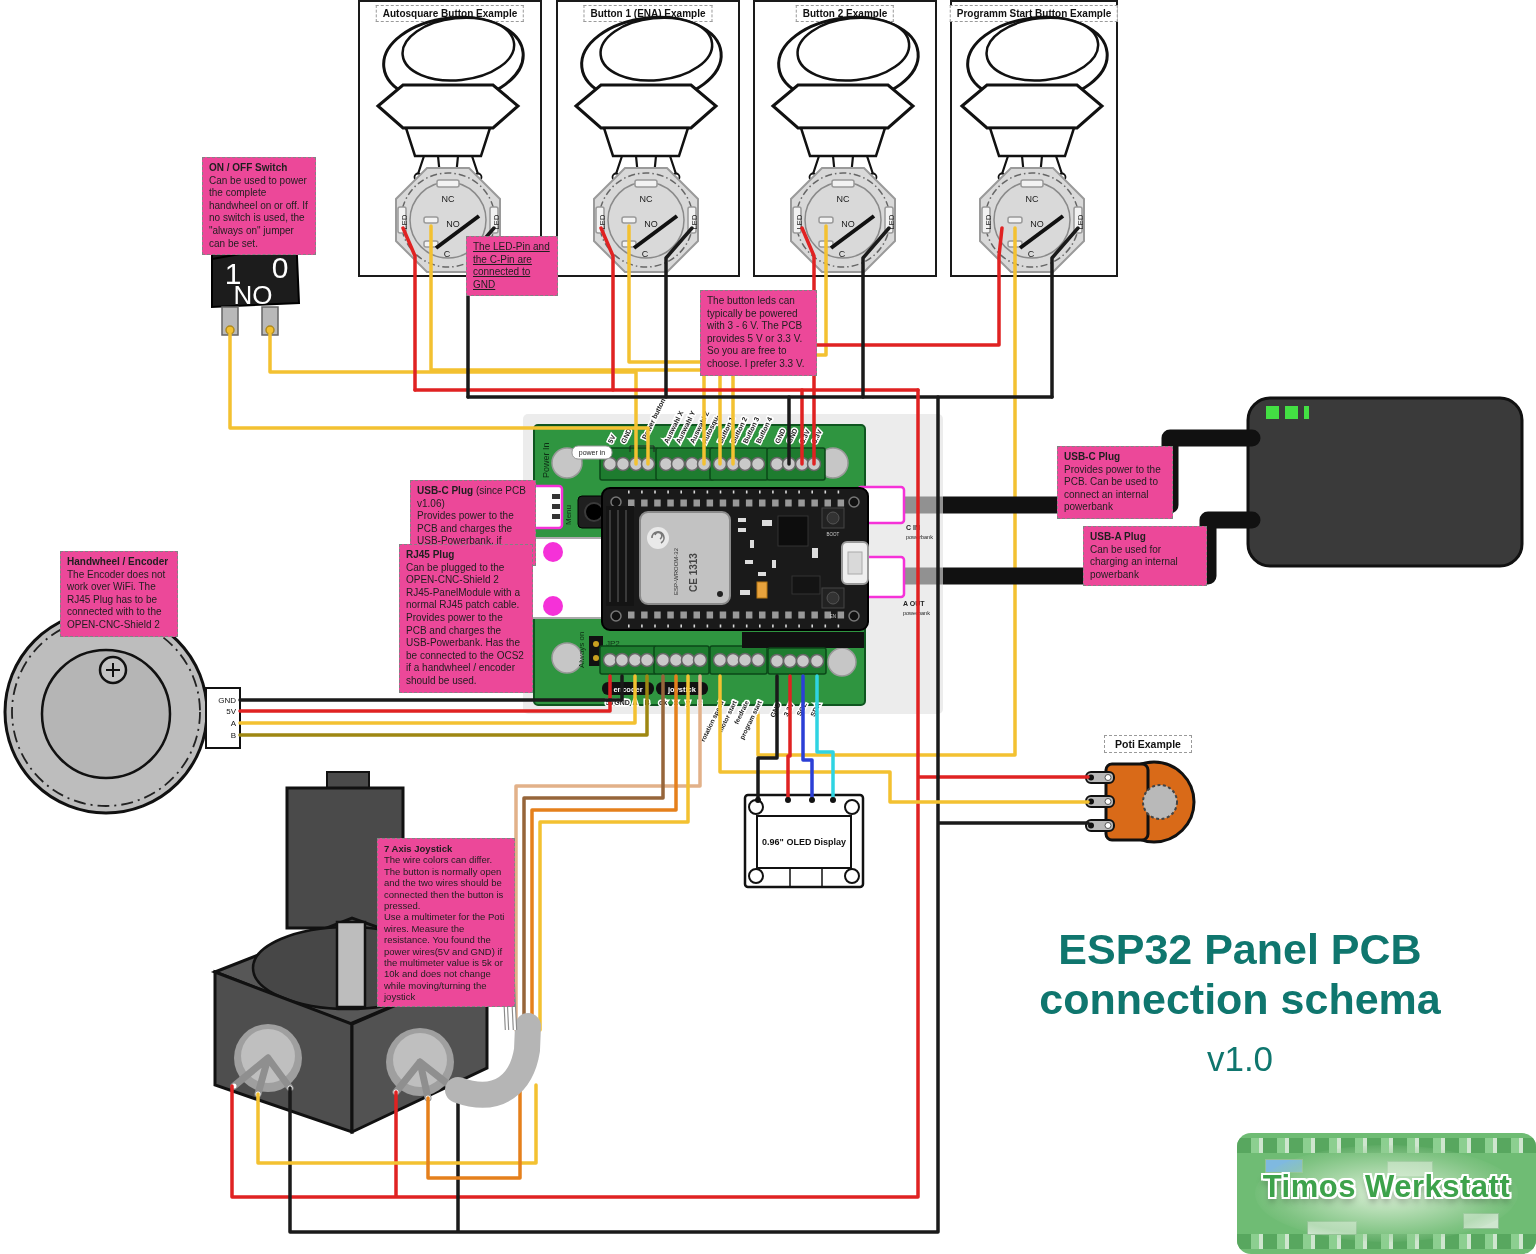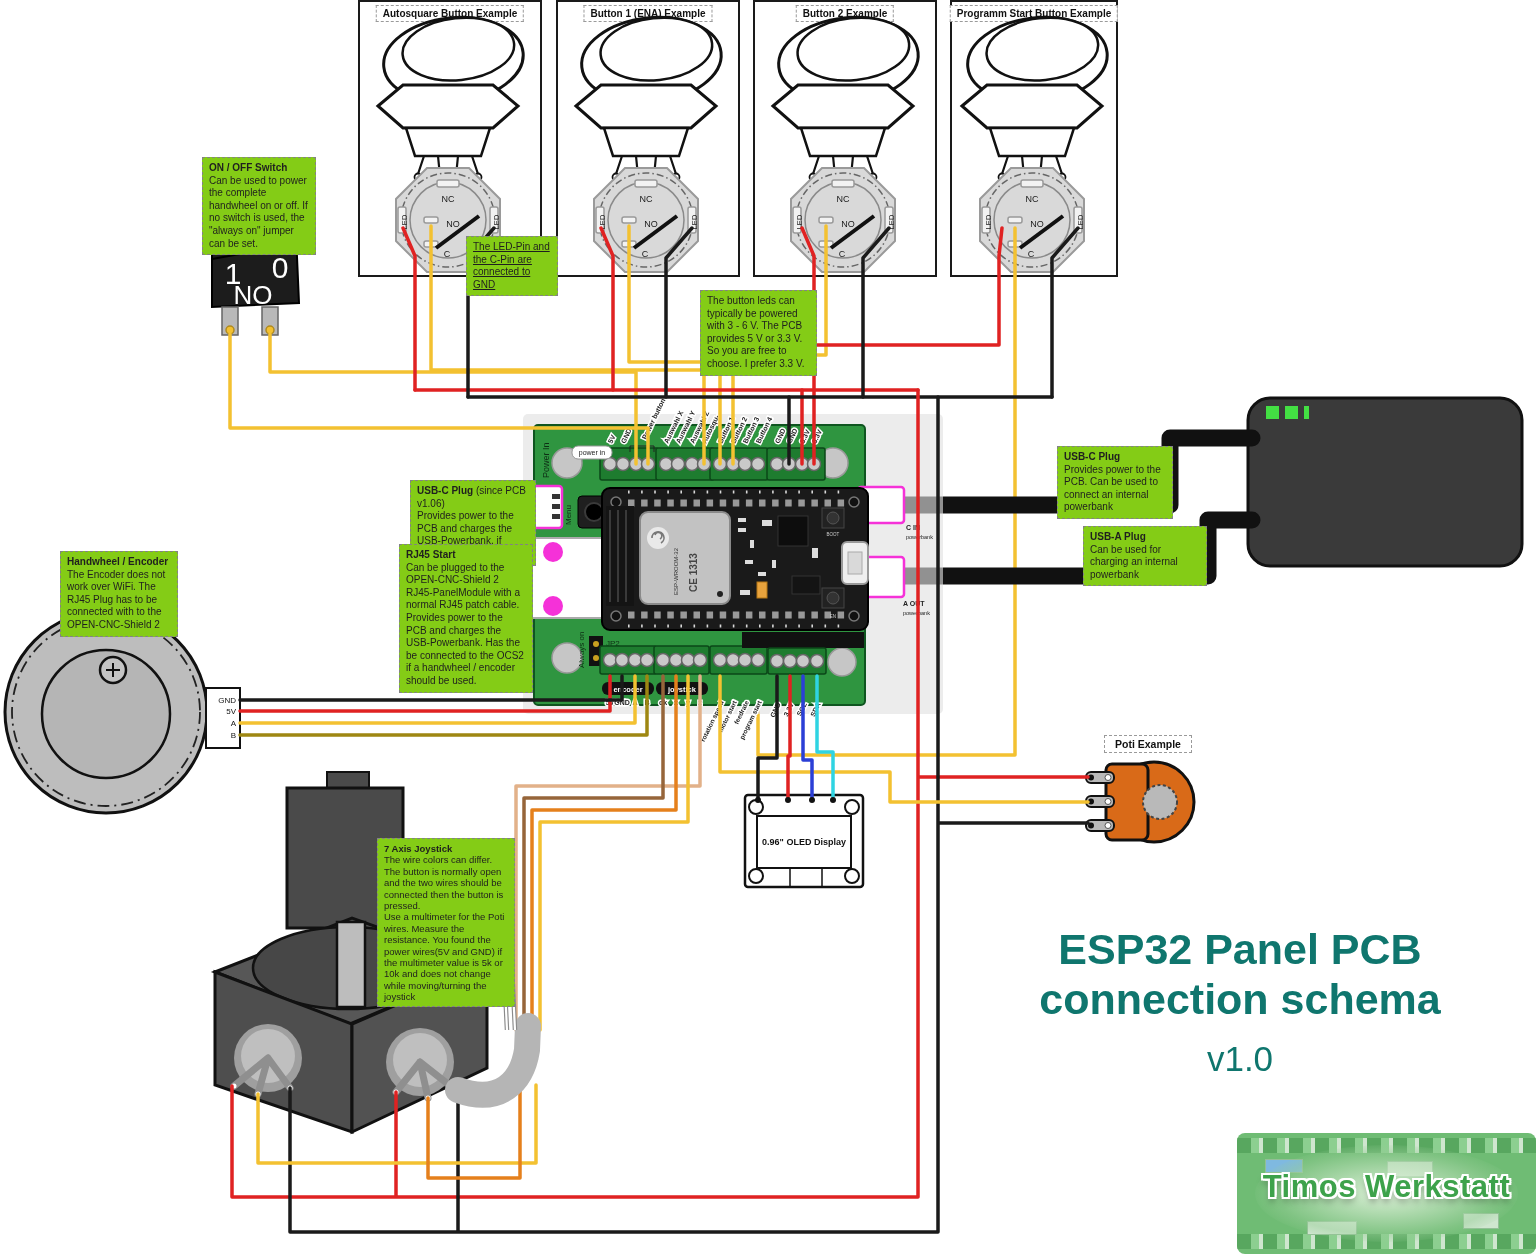--- a/index.html
+++ b/index.html
@@ -3,30 +3,30 @@
 <meta charset="utf-8">
 <style>
   html,body{margin:0;padding:0;background:#fff;}
   .stage{position:relative;width:1536px;height:1254px;background:#fff;overflow:hidden;
          font-family:"Liberation Sans",sans-serif;}
   svg{font-family:"Liberation Sans",sans-serif;}
   .btn-box{position:absolute;top:0;height:273px;border:2px solid #1a1a1a;background:#fff;z-index:1;}
   .btn-label{position:absolute;top:3px;left:50%;transform:translateX(-50%);border:1.5px dashed #9a9a9a;
              background:#fff;font-size:10px;font-weight:bold;padding:2px 6px;white-space:nowrap;color:#111;}
   .gfx{position:absolute;left:0;top:0;z-index:2;}
-  .ann{position:absolute;background:#84cc16;border:1.6px dashed #838383;padding:4px 6px;font-size:10px;
+  .ann{position:absolute;background:#ec4899;border:1.6px dashed #838383;padding:4px 6px;font-size:10px;
        line-height:1.26;color:#1f1f1f;z-index:5;}
   .ann .t{font-weight:bold;}
   .ann-joystick{font-size:9.5px;line-height:1.2;}
   .poti-label{position:absolute;left:1104px;top:735px;width:82px;text-align:center;font-weight:bold;
               font-size:10.5px;border:1.5px dashed #9a9a9a;background:#fff;padding:2px 2px;z-index:5;color:#111;}
   .title{position:absolute;left:1000px;top:925px;width:480px;text-align:center;color:#0f766e;z-index:5;}
   .title .l1,.title .l2{font-size:43px;font-weight:bold;line-height:1.16;}
   .title .ver{font-size:35px;margin-top:14px;}
-  .logo{position:absolute;left:1237px;top:1133px;width:299px;height:121px;border-radius:8px;
+  .logo{position:absolute;left:1237px;top:1133px;width:299px;height:121px;border-radius:14px;
         background:#6fbc74;overflow:hidden;z-index:5;}
   .logo .band{position:absolute;left:0;right:0;height:15px;
         background:repeating-linear-gradient(90deg,#58a75f 0 14px,#8ccf90 14px 22px,#cfe6cf 22px 26px);}
   .logo .glow{position:absolute;left:6%;top:10%;width:88%;height:80%;border-radius:50%;
         background:radial-gradient(ellipse at center,rgba(225,242,220,.95),rgba(150,205,150,.45) 60%,rgba(120,185,120,0) 74%);}
   .logo .chip{position:absolute;background:#cfe6cf;border:1px solid #93bf96;}
   .logo-text{position:absolute;width:100%;top:36px;text-align:center;font-size:31px;font-weight:bold;
         color:#3da24b;letter-spacing:.5px;
         text-shadow:2px 0 0 #fff,-2px 0 0 #fff,0 2px 0 #fff,0 -2px 0 #fff,2px 2px 0 #fff,
                     -2px -2px 0 #fff,2px -2px 0 #fff,-2px 2px 0 #fff,0 5px 6px rgba(0,0,0,.35);}
@@ -421,21 +421,21 @@
     <div>The LED-Pin and the C-Pin are connected to GND</div>
   </div>
   <div class="ann" style="left:700px;top:290px;width:103px;">
     <div>The button leds can typically be powered with 3 - 6 V. The PCB provides 5 V or 3.3 V. So you are free to choose. I prefer 3.3 V.</div>
   </div>
   <div class="ann" style="left:410px;top:480px;width:112px;">
     <div><b>USB-C Plug</b><span> (since PCB v1.06)</span></div>
     <div>Provides power to the PCB and charges the USB-Powerbank, if connected.</div>
   </div>
   <div class="ann" style="left:399px;top:544px;width:120px;">
-    <div class="t">RJ45 Start</div>
+    <div class="t">RJ45 Plug</div>
     <div>Can be plugged to the OPEN-CNC-Shield 2 RJ45-PanelModule with a normal RJ45 patch cable. Provides power to the PCB and charges the USB-Powerbank.  Has the be connected to the OCS2 if a handwheel / encoder should be used.</div>
   </div>
   <div class="ann" style="left:60px;top:551px;width:104px;">
     <div class="t">Handwheel / Encoder</div>
     <div>The Encoder does not work over WiFi. The RJ45 Plug has to be connected with to the OPEN-CNC-Shield 2</div>
   </div>
   <div class="ann" style="left:1057px;top:446px;width:102px;">
     <div class="t">USB-C Plug</div>
     <div>Provides power to the PCB. Can be used to connect an internal powerbank</div>
   </div>

